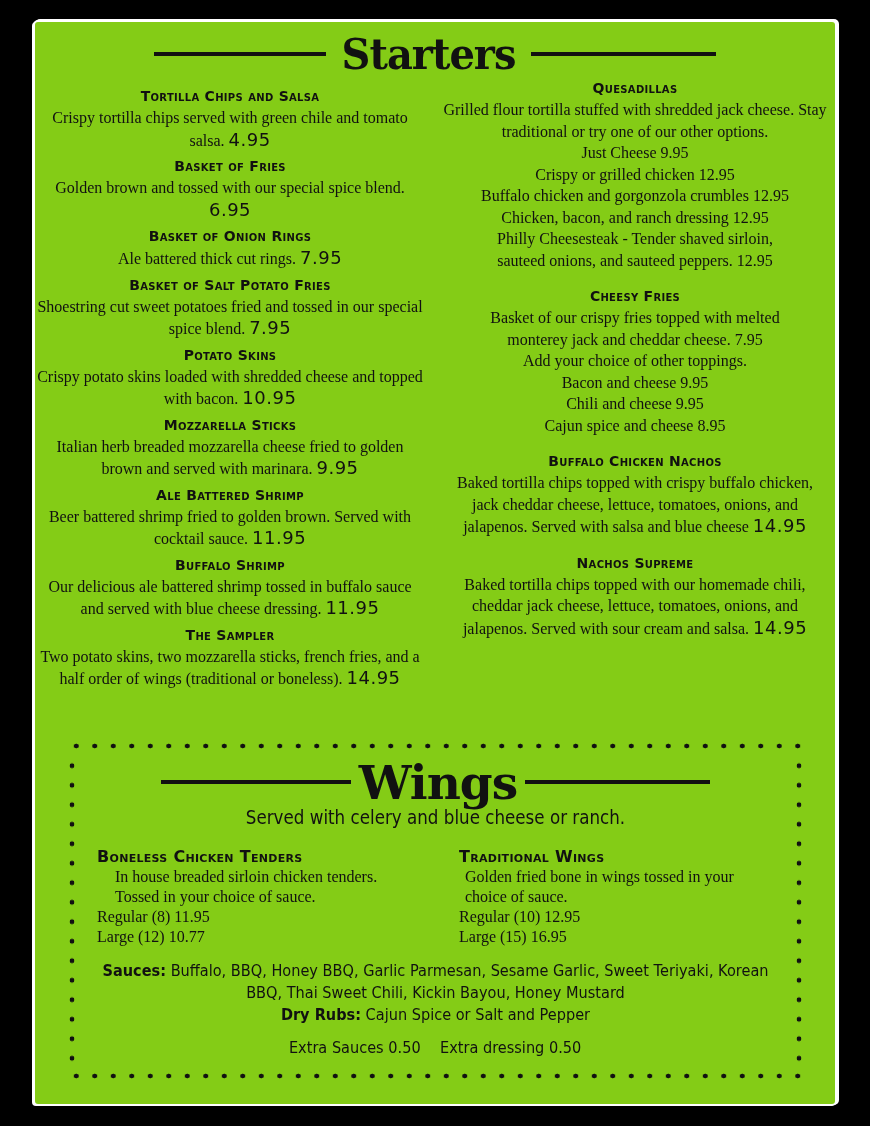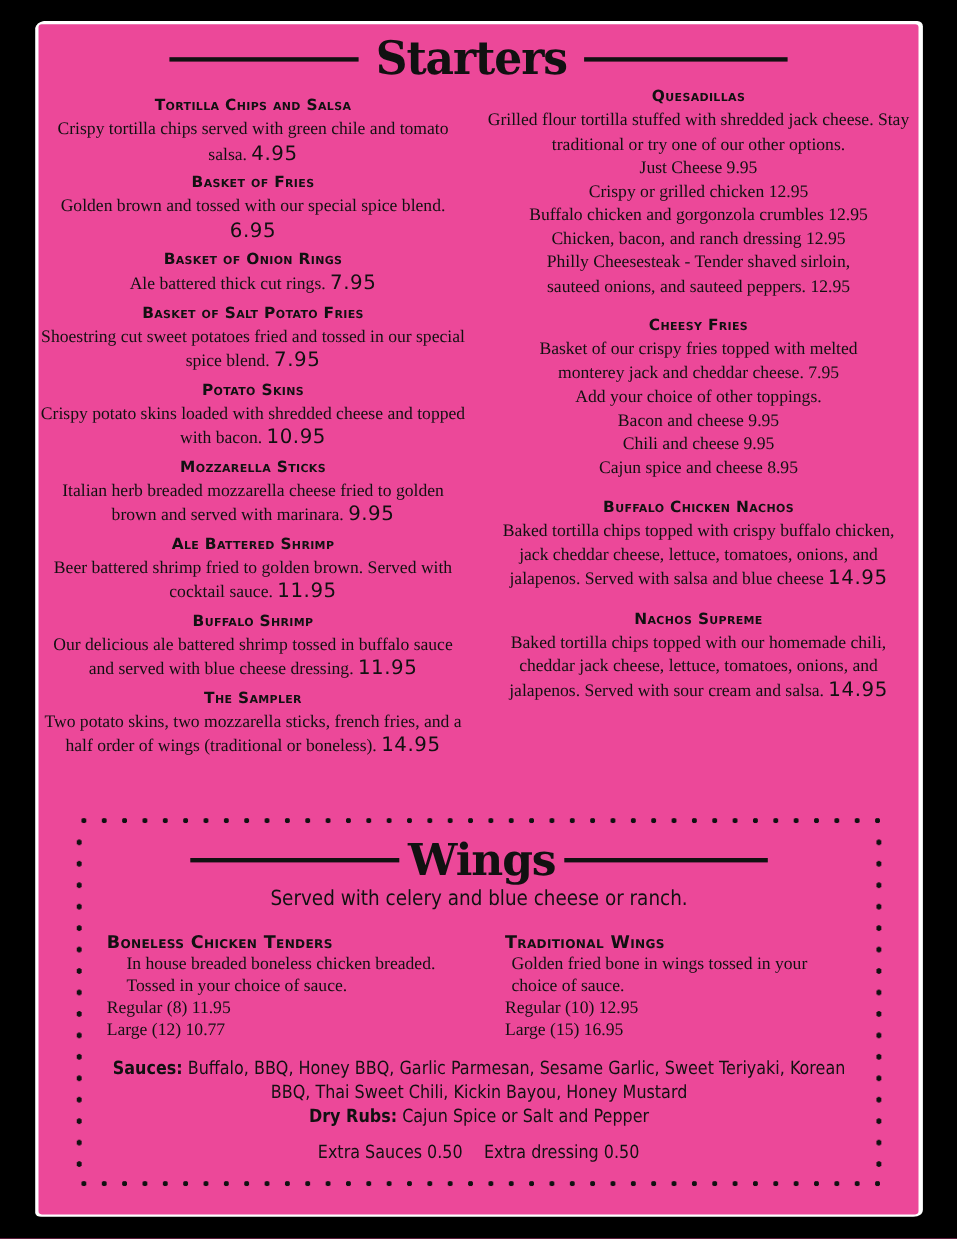--- a/index.html
+++ b/index.html
@@ -1,18 +1,18 @@
 <!DOCTYPE html>
 <html><head>
 <meta charset="utf-8">
 <style>
   html,body{margin:0;padding:0;}
   body{width:870px;height:1126px;background:#000;position:relative;overflow:hidden;
        font-family:"Liberation Serif","DejaVu Serif",serif;color:#111;}
-  .paper{position:absolute;left:35px;top:22px;width:800px;height:1082px;background:#ec4899;
+  .paper{position:absolute;left:35px;top:22px;width:800px;height:1082px;background:#84cc16;
          border-radius:3px;
          box-shadow:0 0 0 2px #fff, 2px -1px 0 2px #fff, -2px 1px 0 1px #fff;}
   .title-row{position:absolute;left:0;right:0;top:6px;height:52px;display:flex;align-items:center;justify-content:center;gap:16px;}
   .rule{height:4px;background:#111;}
   .rule.l{width:172px;} .rule.r{width:185px;}
   .big-title{font-family:"DejaVu Serif","Liberation Serif",serif;font-weight:bold;font-size:40px;letter-spacing:-1px;line-height:1;transform:scaleY(1.05);}
   .col{position:absolute;text-align:center;}
   .col.left{left:0;width:390px;top:64px;}
   .col.right{left:400px;width:400px;top:56px;}
   .item{margin:0;}
@@ -29,21 +29,21 @@
   .dots-h{position:absolute;left:0;right:0;height:8px;
           background-image:radial-gradient(circle,#111 2.3px,transparent 2.6px);
           background-size:18.5px 8px;background-repeat:repeat-x;}
   .dots-h.top{top:0;} .dots-h.bot{bottom:0;}
   .dots-v{position:absolute;top:14px;bottom:14px;width:8px;
           background-image:radial-gradient(circle,#111 2.3px,transparent 2.6px);
           background-size:8px 19.5px;background-repeat:repeat-y;}
   .dots-v.l{left:1px;} .dots-v.r{right:1px;}
   .wings-title-row{position:absolute;left:0;right:0;top:16px;height:48px;display:flex;align-items:center;justify-content:center;gap:8px;}
   .wings-title-row .rule.l{width:190px;} .wings-title-row .rule.r{width:185px;}
-  .wings-title{font-family:"DejaVu Serif","Liberation Serif",serif;font-weight:bold;font-size:40px;letter-spacing:-1px;line-height:1;}
+  .wings-title{font-family:"DejaVu Serif","Liberation Serif",serif;font-weight:bold;font-size:47px;letter-spacing:-1px;line-height:1;}
   .wings-sub{position:absolute;left:0;right:0;top:64px;text-align:center;font-family:"DejaVu Sans","Liberation Sans",sans-serif;font-size:19px;transform:scaleX(0.88);}
   .wcol{position:absolute;top:104px;}
   .wcol.l{left:30px;width:320px;} .wcol.r{left:392px;width:305px;}
   .wcol .item-name{font-size:16px;line-height:21px;}
   .wcol .desc{line-height:20px;}
   .wcol .opt{line-height:20px;}
   .sauces{position:absolute;left:30px;right:30px;top:218px;text-align:center;font-family:"DejaVu Sans","Liberation Sans",sans-serif;font-size:16.5px;line-height:22px;}
   .sauces .inner{display:inline-block;transform:scaleX(0.88);transform-origin:center;width:113%;margin-left:-6.5%;}
   .sauces b{font-weight:bold;}
   .extras{position:absolute;left:0;right:0;top:296px;text-align:center;font-family:"DejaVu Sans","Liberation Sans",sans-serif;font-size:16.5px;}
@@ -136,21 +136,21 @@
 
     <div class="wings-title-row">
       <div class="rule l"></div>
       <div class="wings-title">Wings</div>
       <div class="rule r"></div>
     </div>
     <div class="wings-sub">Served with celery and blue cheese or ranch.</div>
 
     <div class="wcol l">
       <div class="item-name sc">Boneless Chicken Tenders</div>
-      <div class="desc" style="padding:0 18px;">In house breaded boneless chicken breaded. Tossed in your choice of sauce.</div>
+      <div class="desc" style="padding:0 18px;">In house breaded sirloin chicken tenders. Tossed in your choice of sauce.</div>
       <span class="opt">Regular (8) 11.95</span>
       <span class="opt">Large (12) 10.77</span>
     </div>
     <div class="wcol r">
       <div class="item-name sc">Traditional Wings</div>
       <div class="desc" style="padding:0 6px;">Golden fried bone in wings tossed in your choice of sauce.</div>
       <span class="opt">Regular (10) 12.95</span>
       <span class="opt">Large (15) 16.95</span>
     </div>
 

